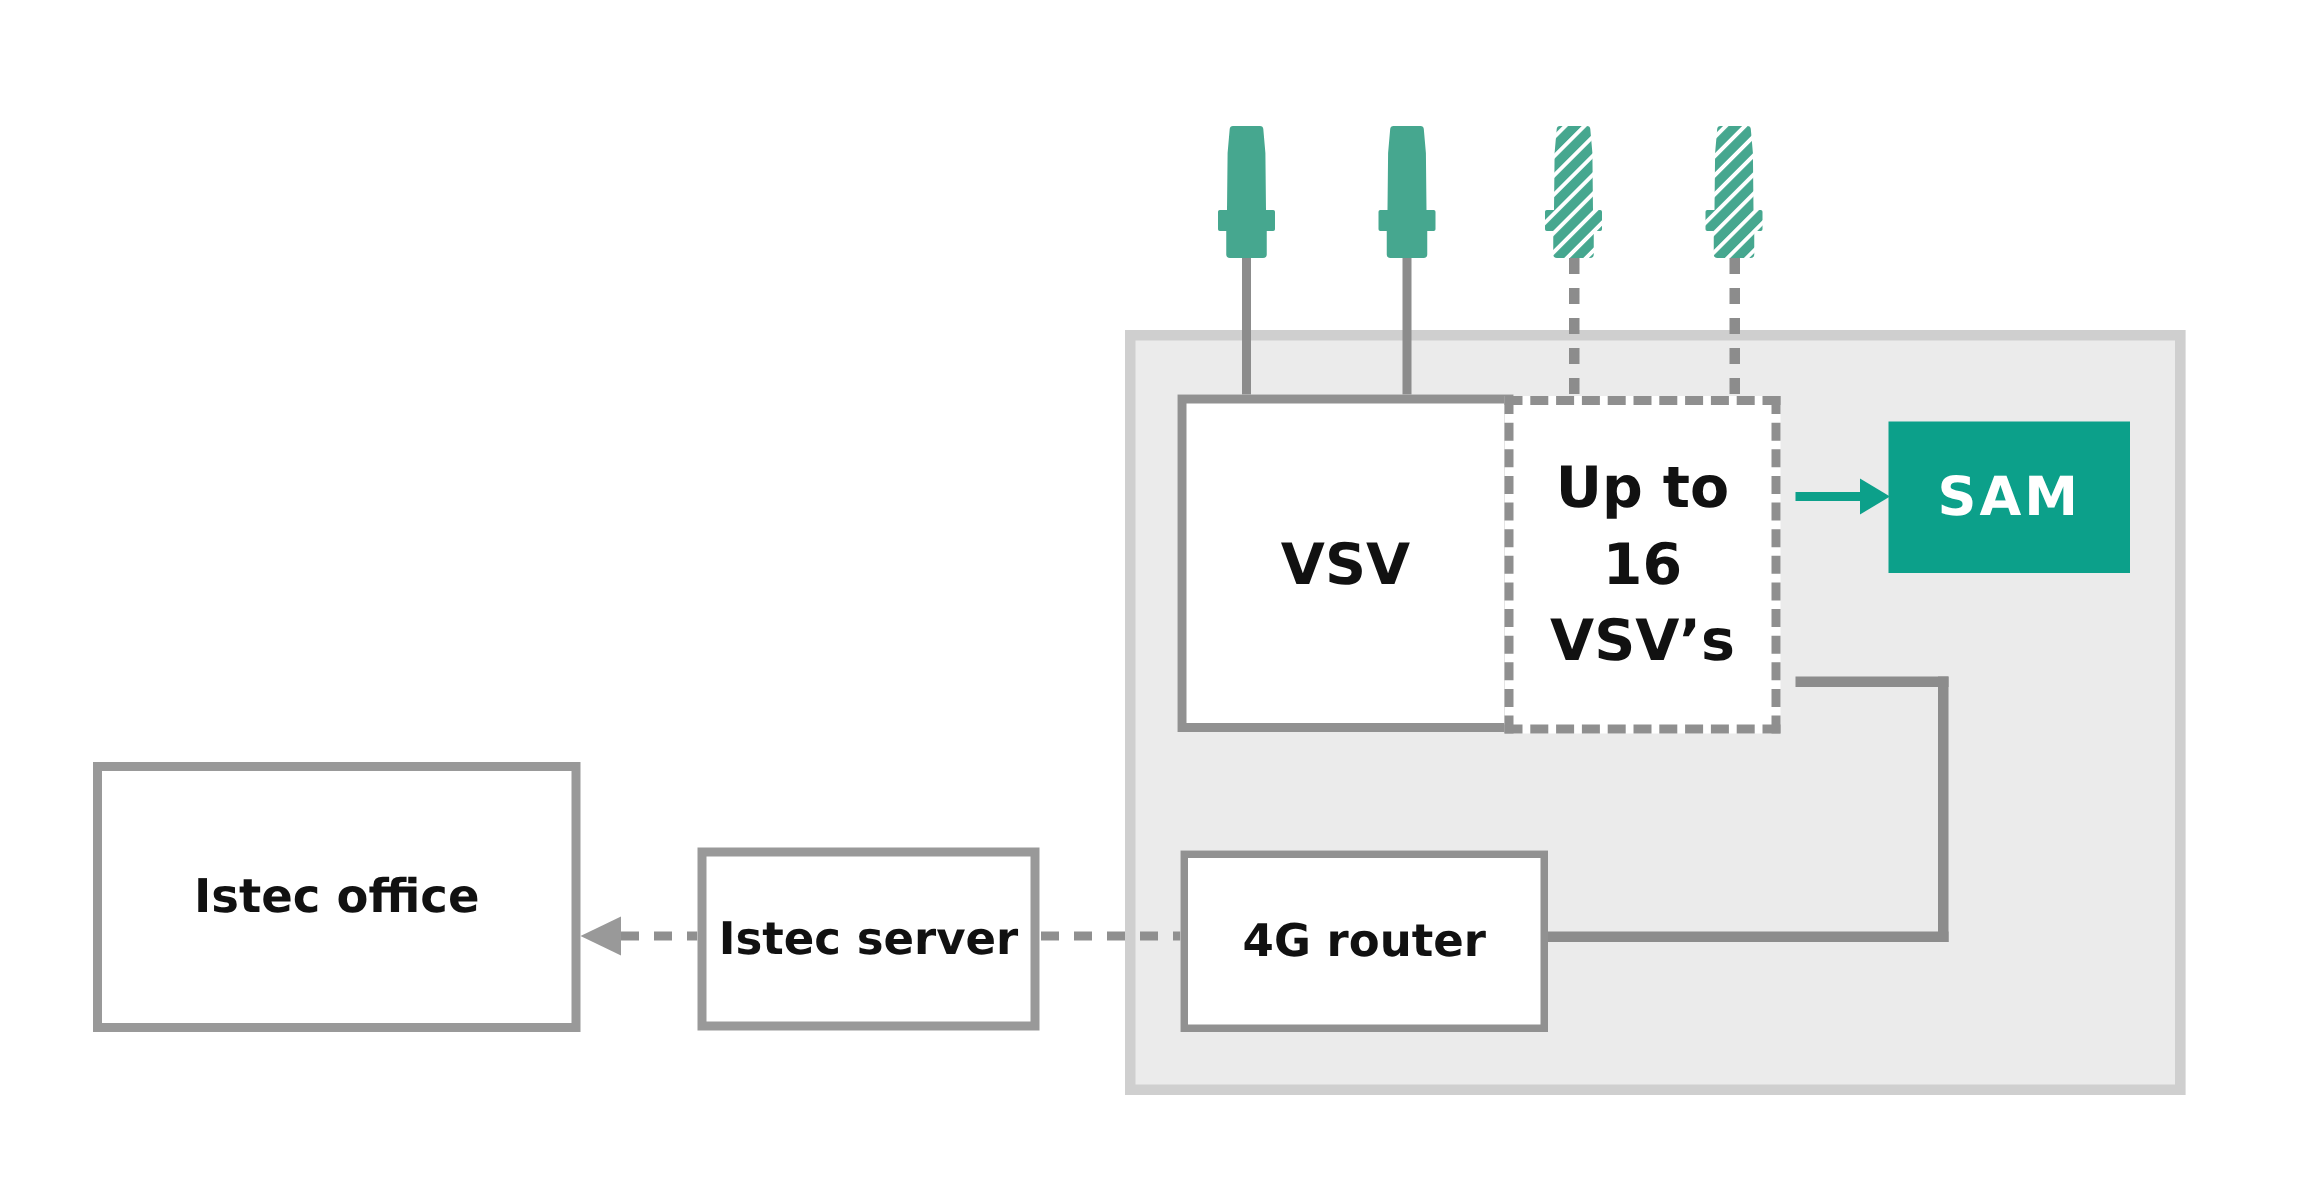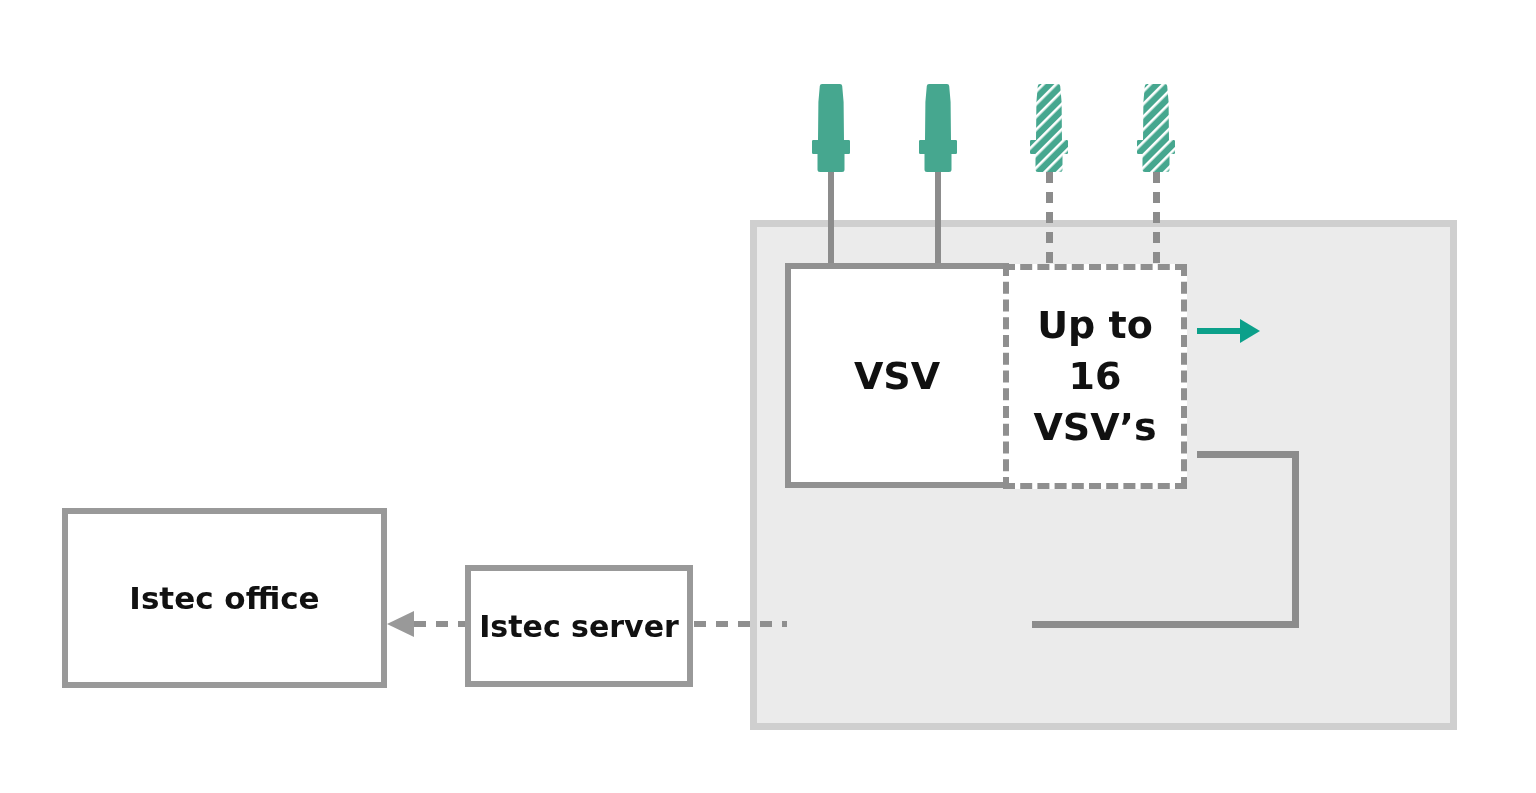--- a/index.html
+++ b/index.html
@@ -125,21 +125,27 @@
     <span>VSV</span>
   </div>
 
   <div class="abs node node-group">
     <span>
       <span>Up to</span><br>
       <span>16 VSV’s</span>
     </span>
   </div>
 
+  <div class="abs node node-sam">
+    <span>SAM</span>
+  </div>
 
+  <div class="abs node node-router">
+    <span>4G router</span>
+  </div>
 
   <div class="abs node node-server">
     <span>Istec server</span>
   </div>
 
   <div class="abs node node-office">
     <span>Istec office</span>
   </div>
 
 </div>

